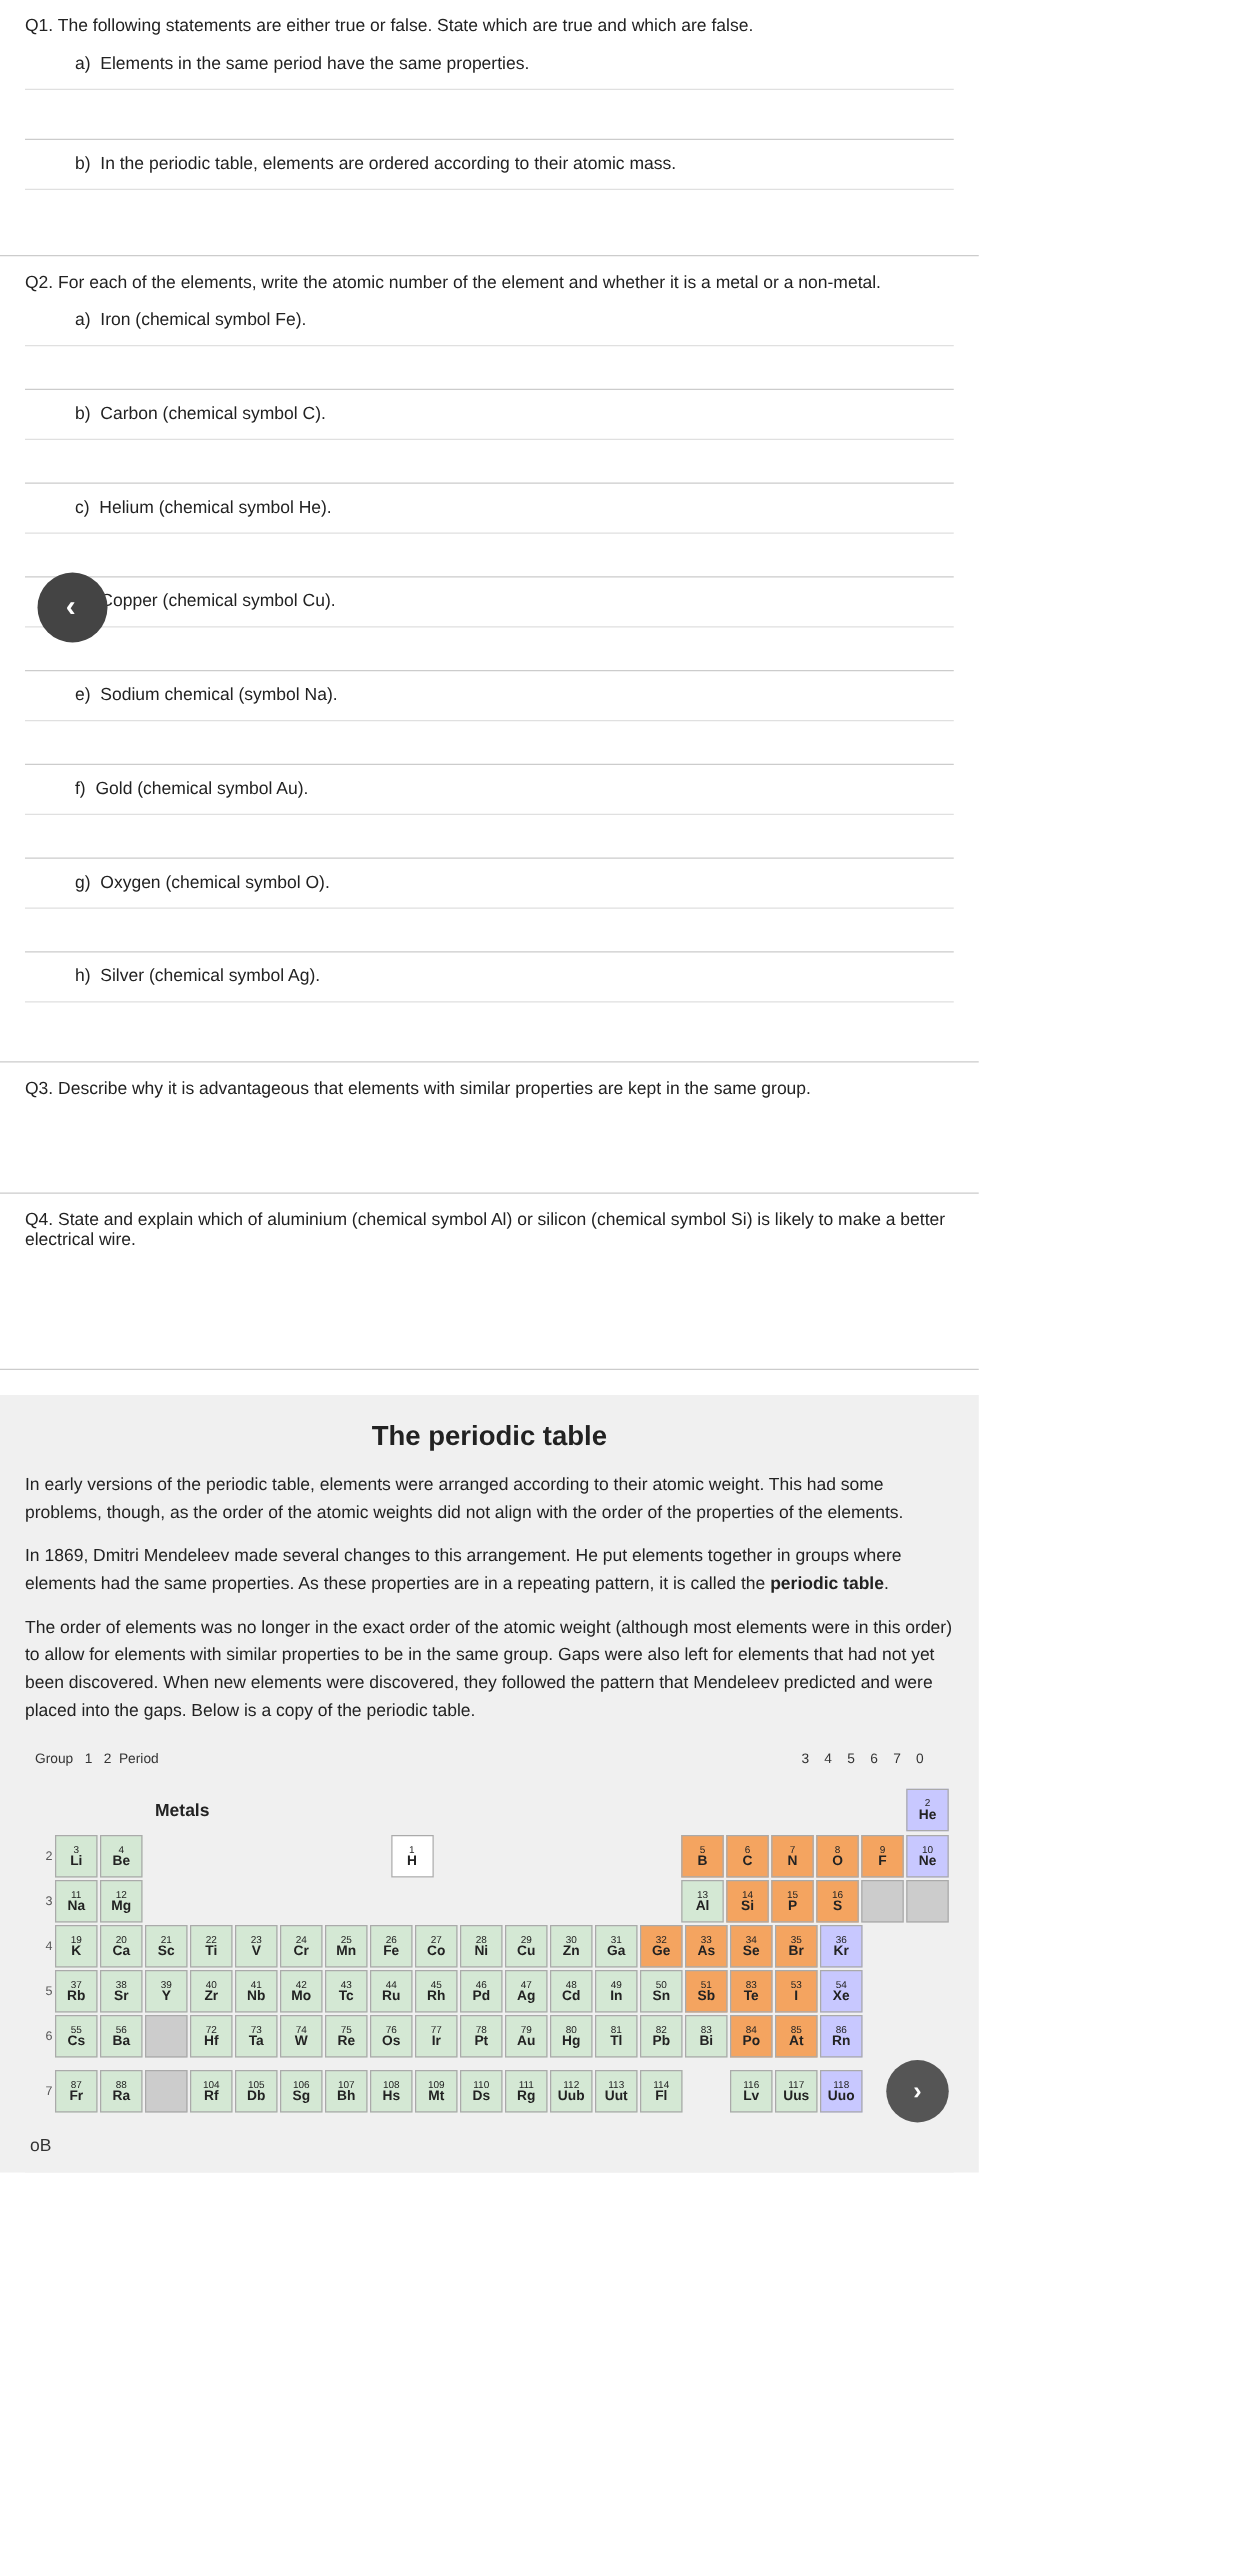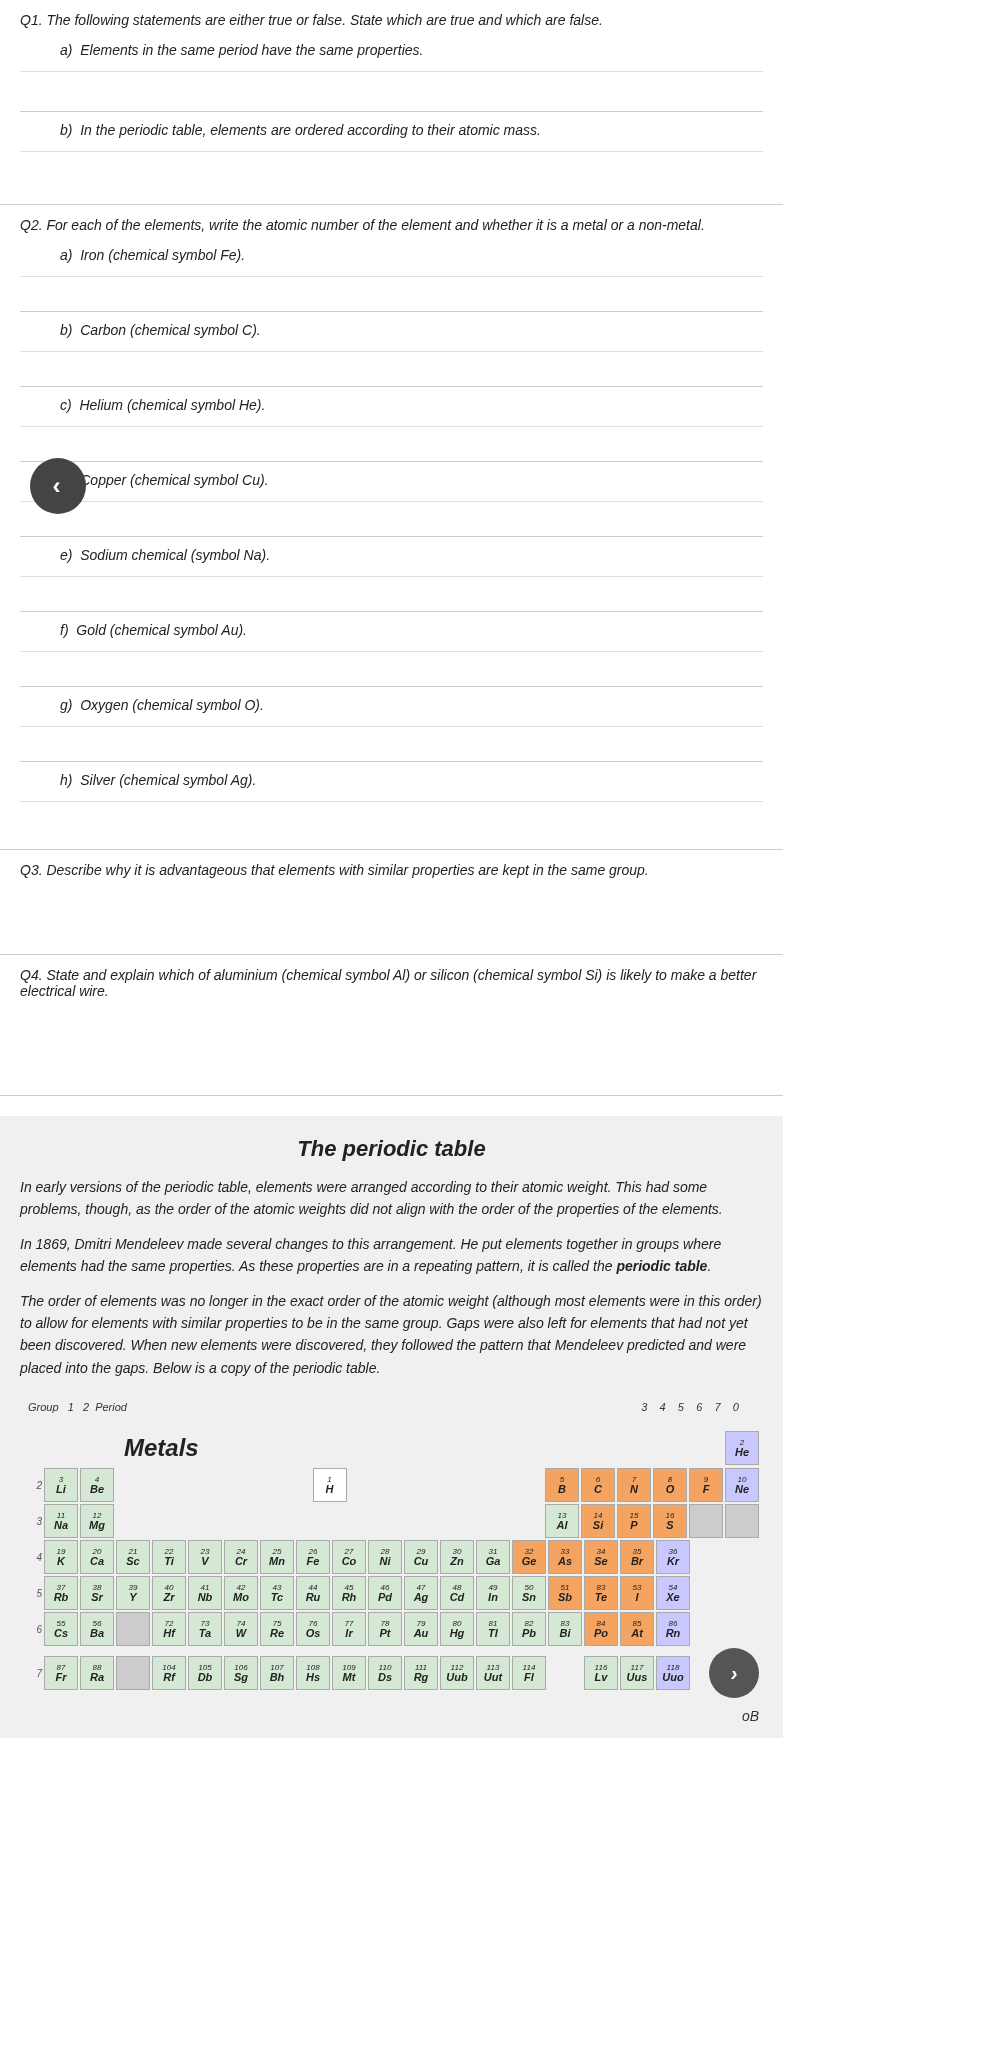--- a/index.html
+++ b/index.html
@@ -7,21 +7,20 @@
       font-family: Arial, sans-serif;
       font-size: 14px;
       background: #fff;
       color: #222;
       width: 987px;
     }
 
     .worksheet {
       width: 783px;
       background: #fff;
-      font-style: italic;
     }
 
     .question-section {
       border-bottom: 1px solid #ccc;
       padding: 12px 20px;
     }
 
     .question-text {
       font-size: 14px;
       margin-bottom: 4px;
@@ -259,21 +258,21 @@
             3 &nbsp;&nbsp; 4 &nbsp;&nbsp; 5 &nbsp;&nbsp; 6 &nbsp;&nbsp; 7 &nbsp;&nbsp; 0
           </div>
         </div>
 
         <div style="display:flex; align-items:center; margin-bottom:3px; margin-left:4px;">
           <div style="width:14px;"></div>
 
           <div style="width:36px;"></div>
           <div style="width:36px;"></div>
           <div style="flex:1; display:flex; align-items:center; justify-content:flex-start; padding-left:10px;">
-            <span style="font-size:24px; font-weight:bold;">Metals</span>
+            <span style="font-size:14px; font-weight:bold;">Metals</span>
           </div>
 
           <div class="pt-cell noble">
             <span class="atomic-num">2</span>
             <span class="symbol">He</span>
           </div>
         </div>
 
         <div class="pt-row" style="margin-left:4px;">
           <div class="pt-period-label">2</div>
@@ -654,19 +653,19 @@
             <div class="pt-cell noble">
                 <span class="atomic-num">118</span>
                 <span class="symbol">Uuo</span>
               </div>
           </div>
           <div class="next-btn" style="margin-left:6px;">
             <span class="next-btn-chevron">›</span>
           </div>
         </div>
 
-        <div style="text-align:right; padding:10px 0 4px 0; font-size:14px; color:#333;">oB</div>
+        <div style="text-align:left; padding:10px 0 4px 0; font-size:14px; color:#333;">oB</div>
 
       </div>
     </div>
 
   </div>
 </div>
 
 </body></html>

